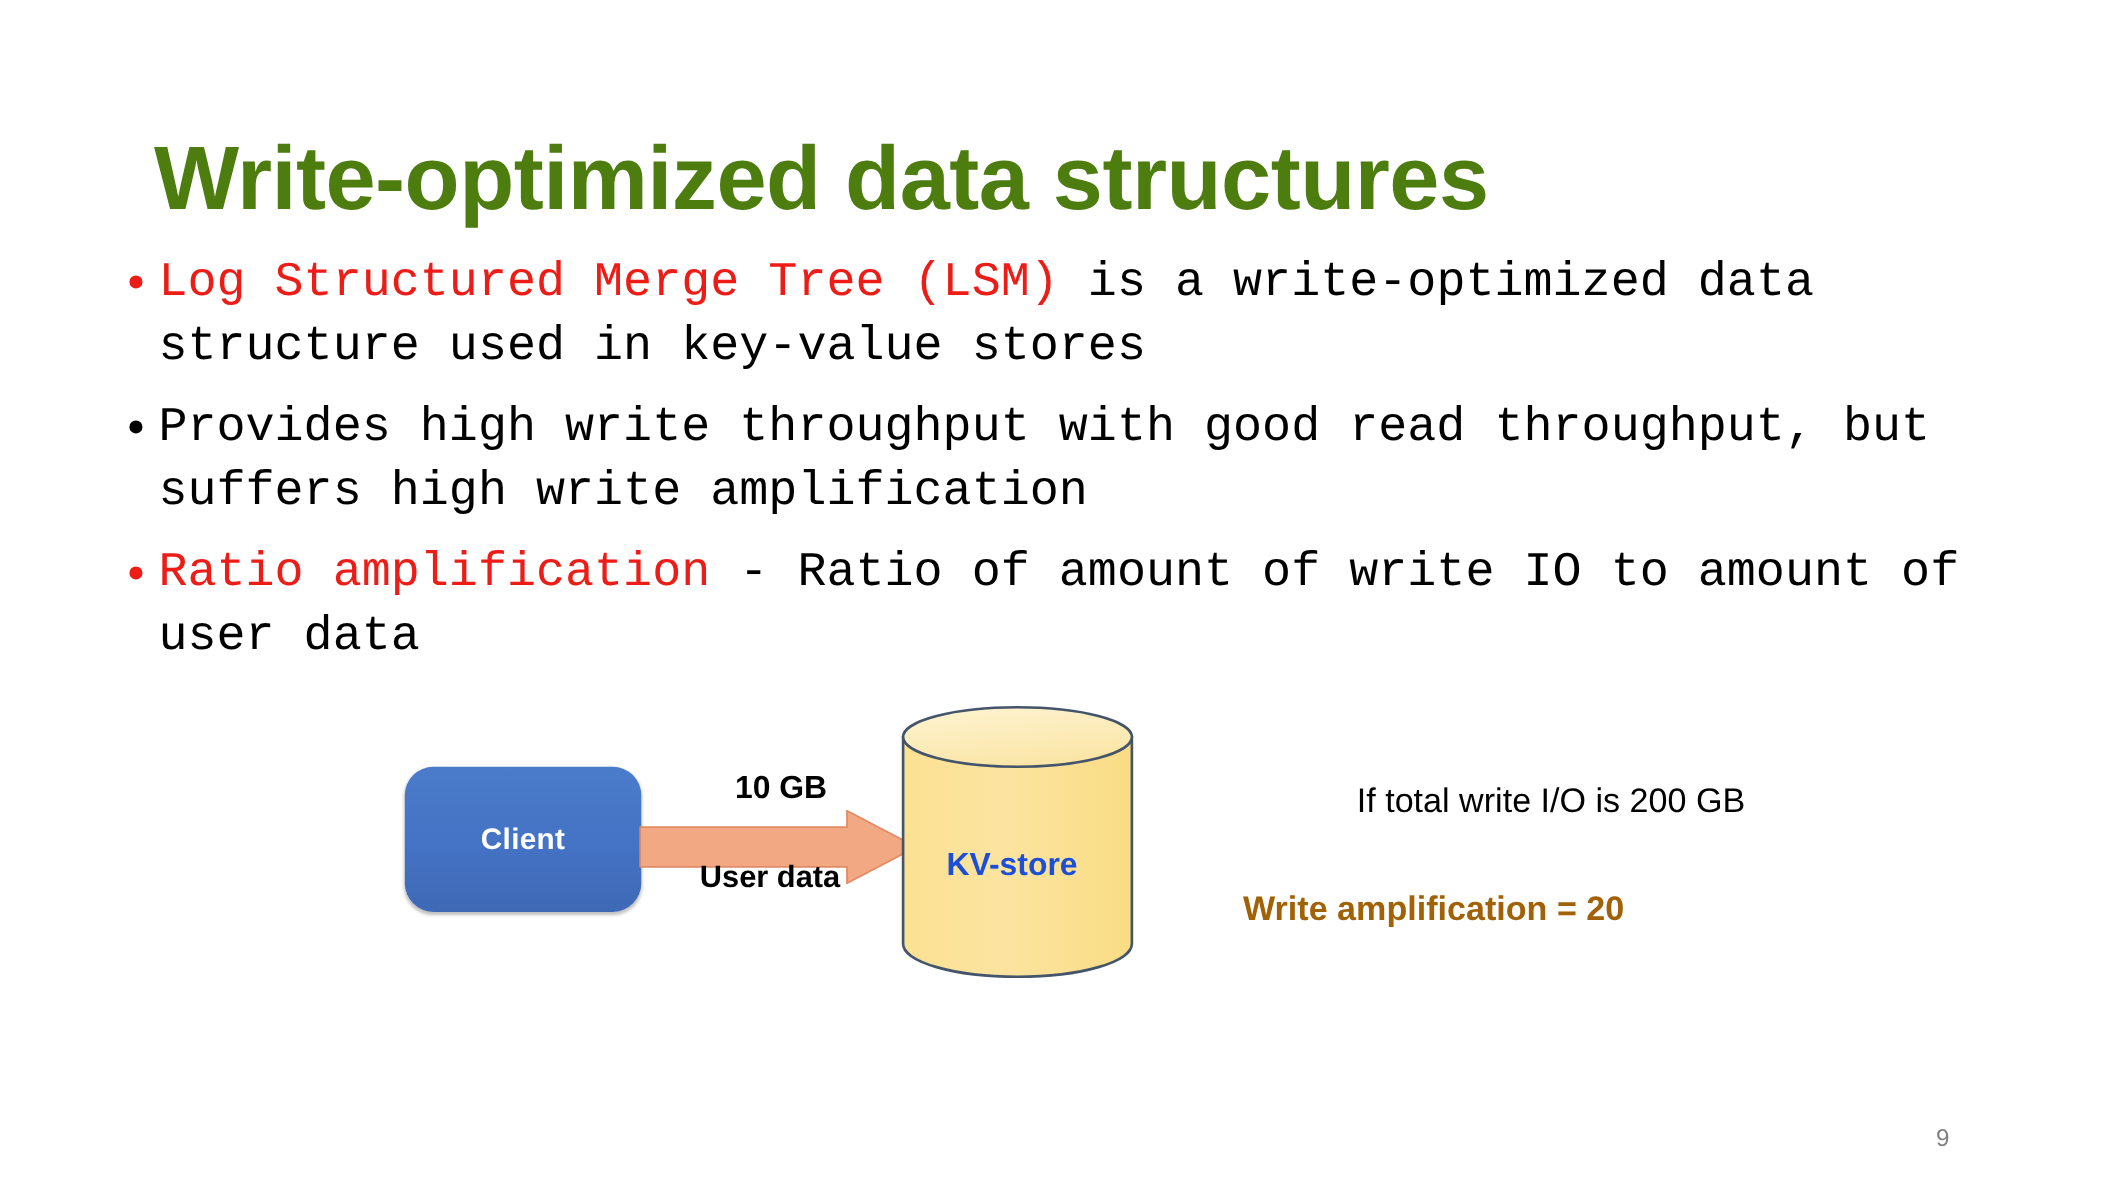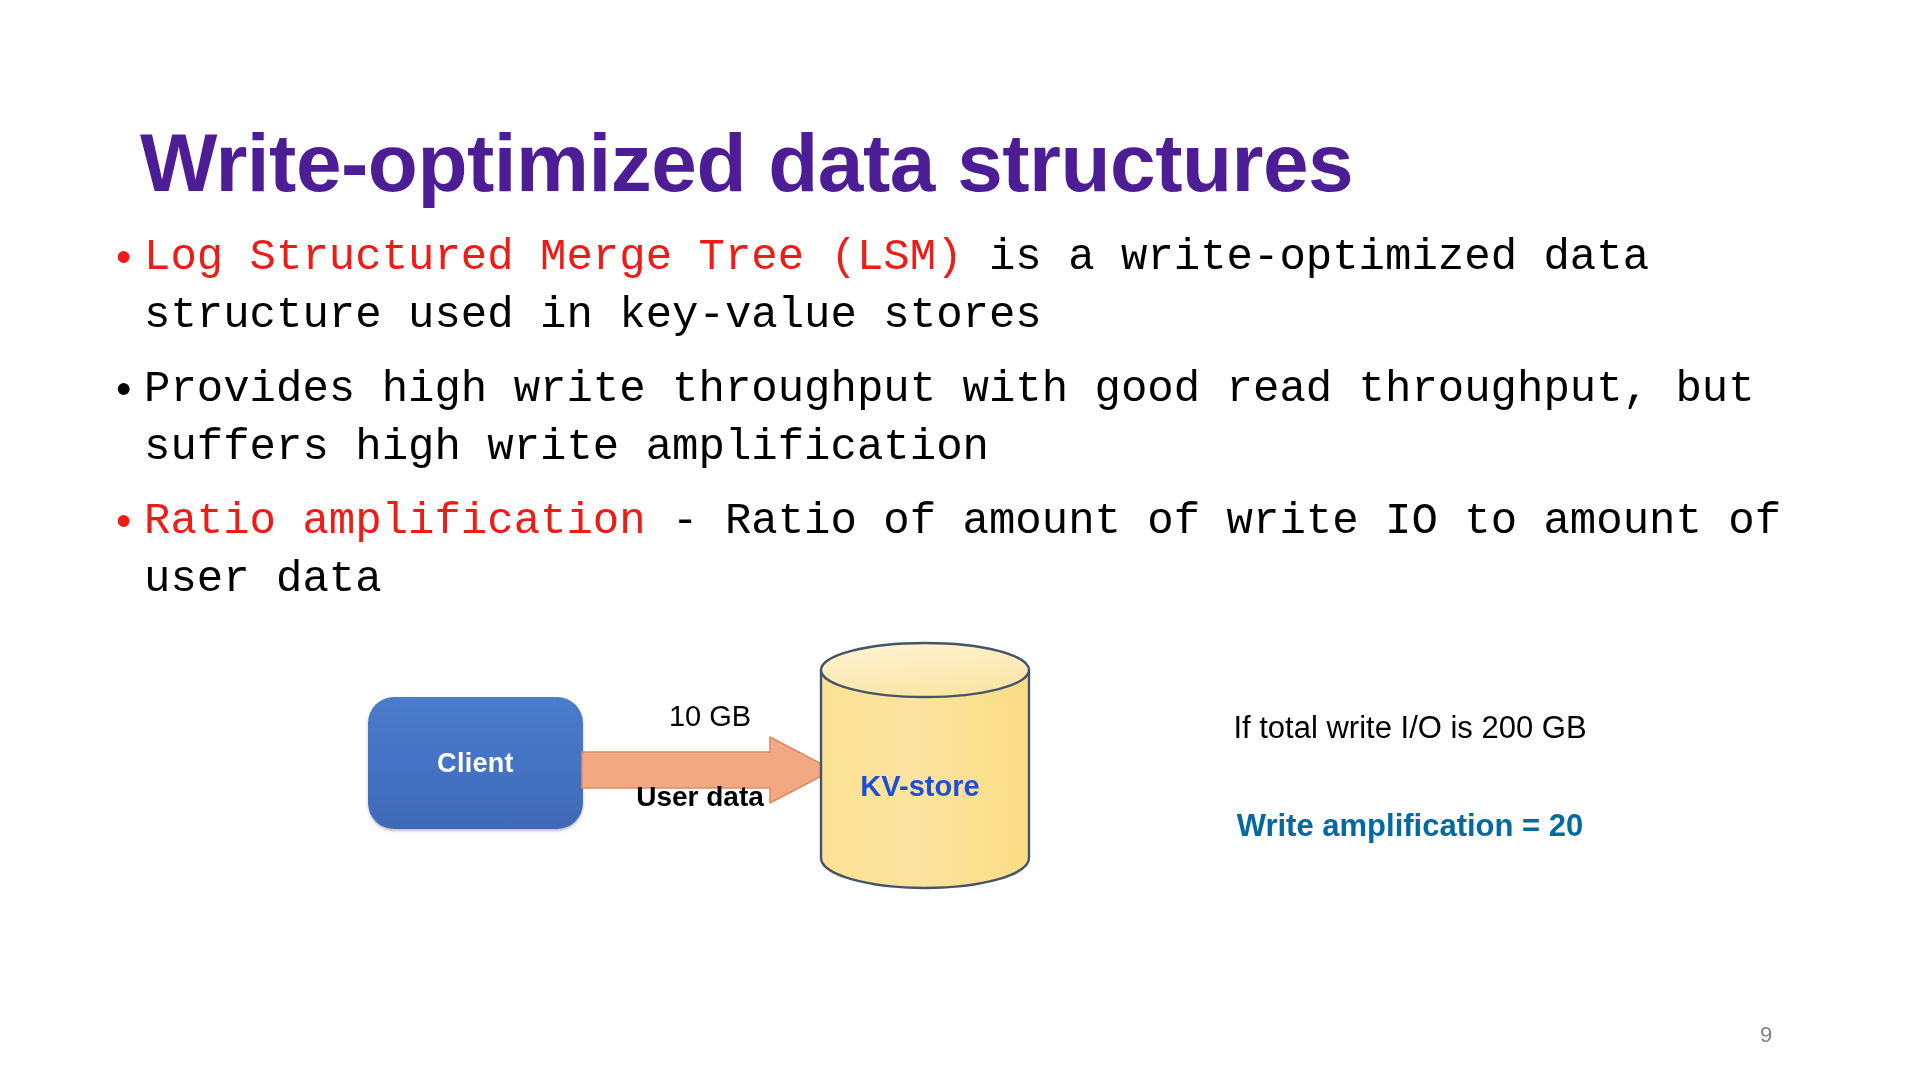--- a/index.html
+++ b/index.html
@@ -21,21 +21,21 @@
   
   #slide-title {
     position: absolute;
     left: 140px;
     top: 62px;
     width: 1640px;
     font-family: "Liberation Sans Narrow", "Liberation Sans", sans-serif;
     font-stretch: condensed;
     font-size: 82px;
     line-height: 92px;
-    color: #4c1d95;
+    color: #4d7c0f;
     letter-spacing: -0.5px;
     white-space: nowrap;
   }
 
   
   #body-list {
     position: absolute;
     left: 110px;
     top: 228px;
     width: 1700px;
@@ -105,21 +105,21 @@
     height: 70px;
   }
 
   #label-10gb {
     position: absolute;
     left: 600px;
     top: 700px;
     width: 220px;
     text-align: center;
     font-size: 29px;
-    font-weight: normal;
+    font-weight: bold;
     color: #000000;
   }
   #label-userdata {
     position: absolute;
     left: 590px;
     top: 781px;
     width: 220px;
     text-align: center;
     font-size: 28px;
     font-weight: bold;
@@ -152,24 +152,23 @@
     text-align: center;
     font-size: 31px;
     font-weight: normal;
     color: #000000;
   }
   #note-line-2 {
     position: absolute;
     left: 1130px;
     top: 808px;
     width: 560px;
-    text-align: center;
     font-size: 31px;
     font-weight: bold;
-    color: #0369a1;
+    color: #a16207;
   }
 
   #page-number {
     position: absolute;
     left: 1760px;
     top: 1022px;
     font-size: 22px;
     color: #808080;
   }
 </style>

